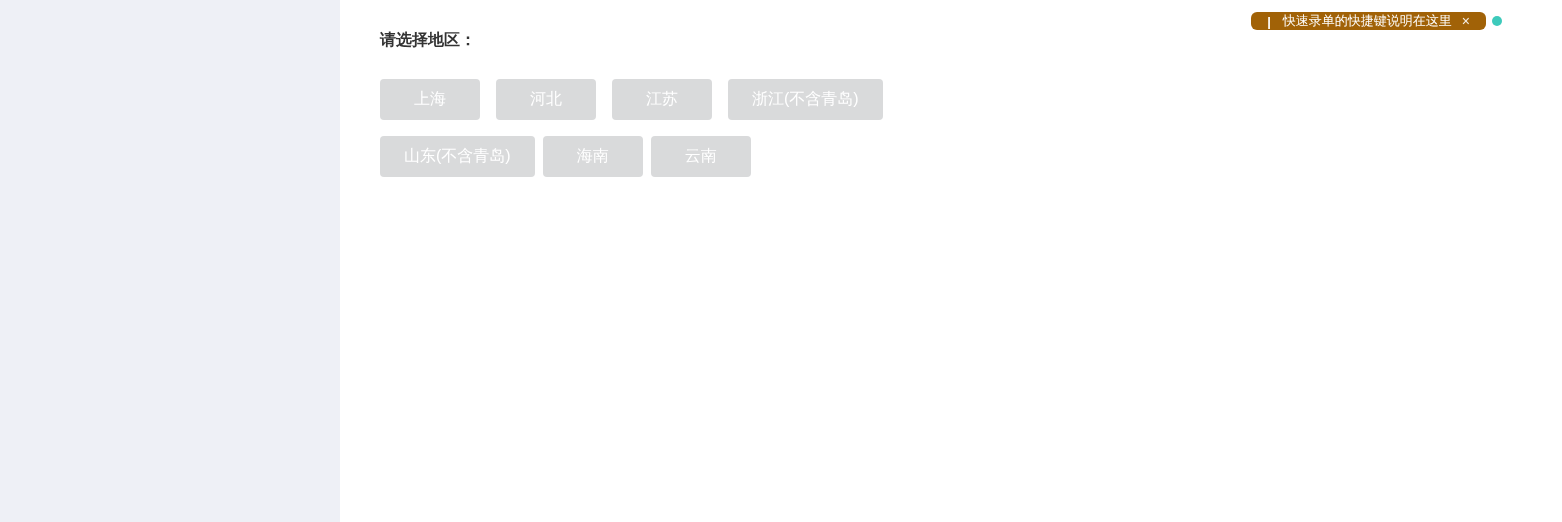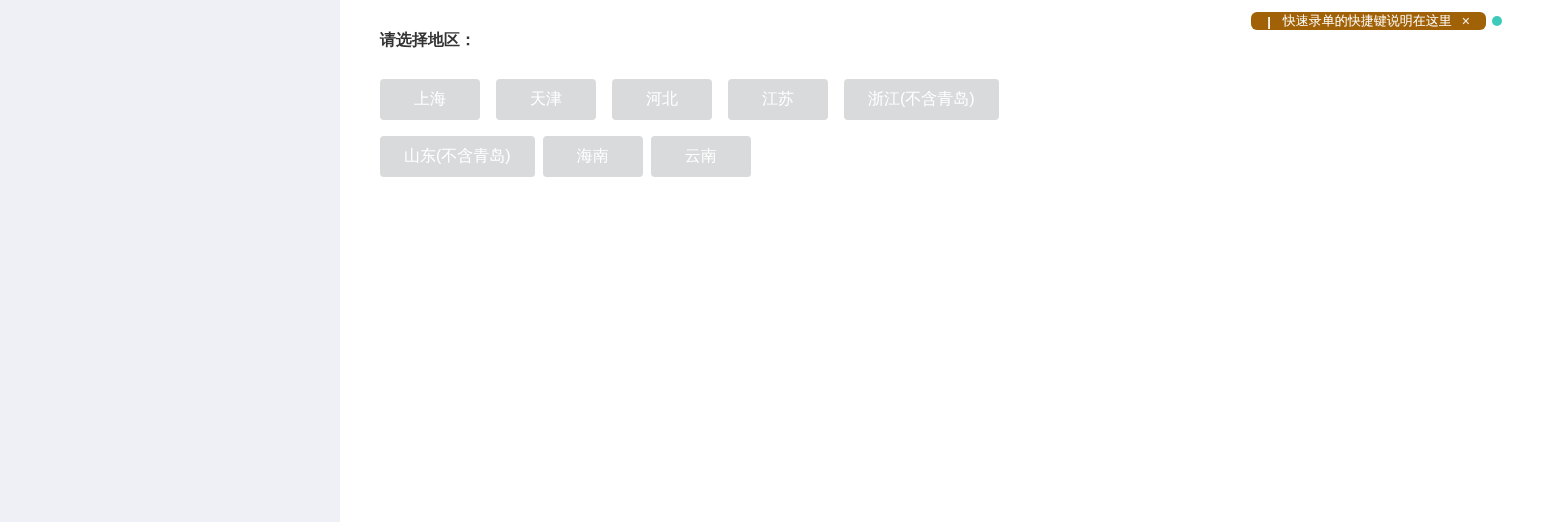--- a/index.html
+++ b/index.html
@@ -113,21 +113,20 @@
 <body>
 
 <div class="left-sidebar"></div>
 
 <div class="main-content">
 
   <div class="page-title">请选择地区：</div>
 
   <div class="row-1">
     <button class="region-btn">上海</button>
-    <button class="region-btn">天津</button>
     <button class="region-btn">河北</button>
     <button class="region-btn">江苏</button>
     <button class="region-btn">浙江(不含青岛)</button>
   </div>
 
   <div class="row-2">
     <button class="region-btn">山东(不含青岛)</button>
     <button class="region-btn">海南</button>
     <button class="region-btn">云南</button>
   </div>

